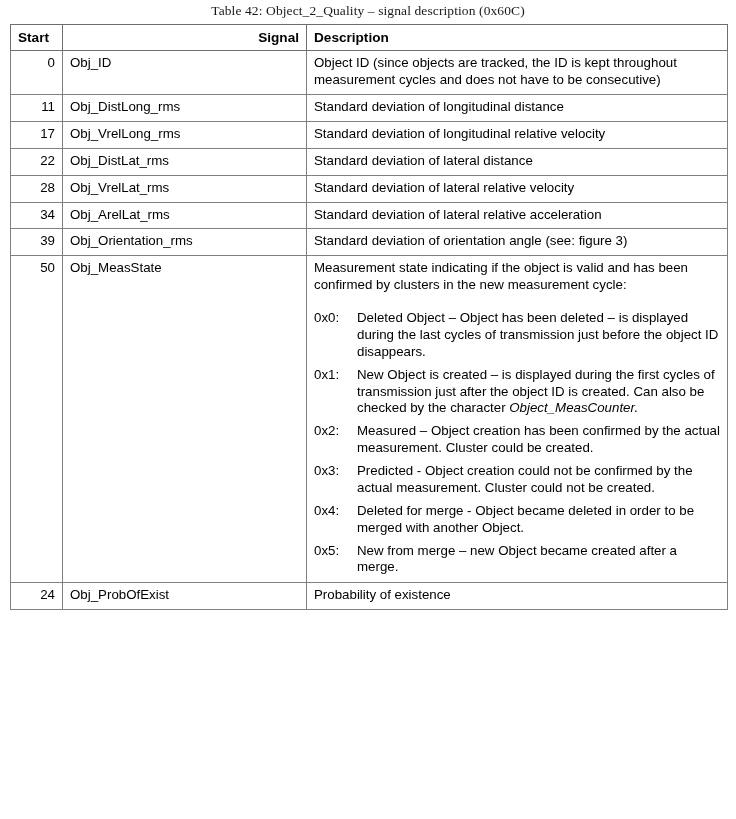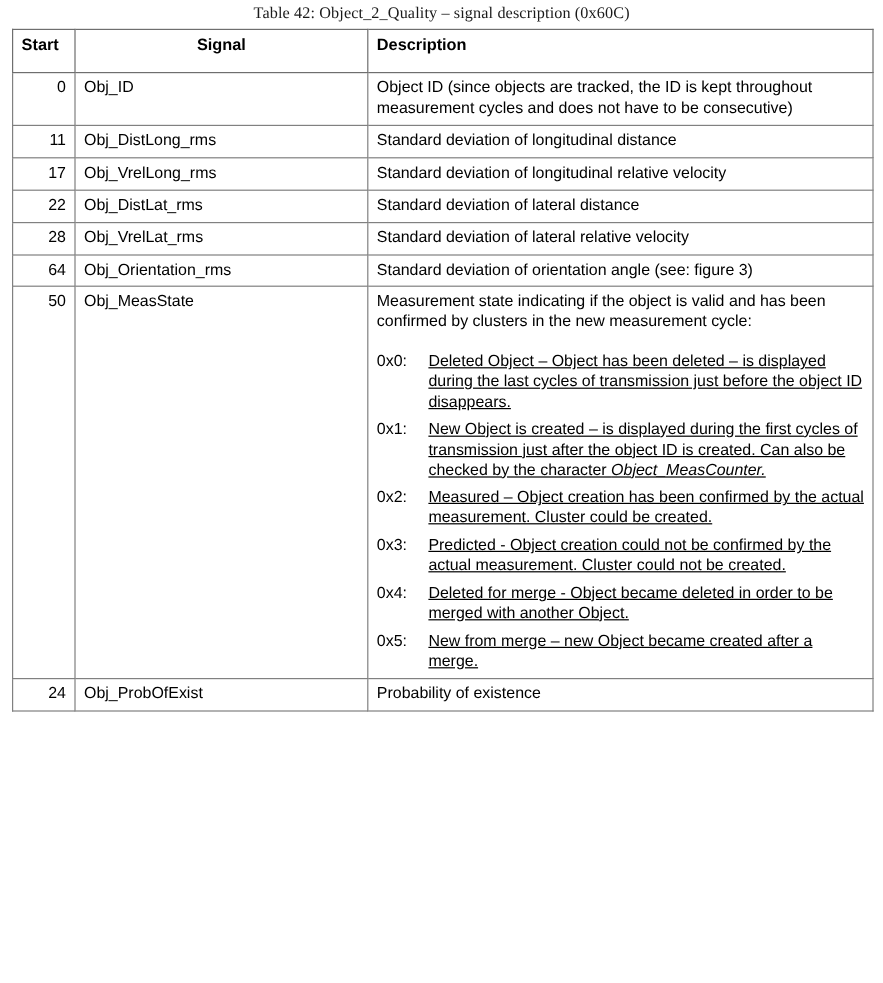--- a/index.html
+++ b/index.html
@@ -45,25 +45,25 @@
   table.signal-table td {
     border: 1px solid #808080;
     vertical-align: top;
     padding: 4px 7px 5px 7px;
     line-height: 1.27;
   }
   table.signal-table thead th {
     font-weight: bold;
     font-size: 13.6px;
     padding-top: 4px;
-    padding-bottom: 14px;
+    padding-bottom: 4px;
     border-color: #6e6e6e;
   }
   th.h-start { text-align: left; padding-left: 8px; }
-  th.h-signal { text-align: center; }
+  th.h-signal { text-align: right; }
   th.h-desc { text-align: left; }
 
   td.cell-start {
     text-align: right;
     padding-right: 9px;
     white-space: nowrap;
   }
   td.cell-signal {
     text-align: left;
     white-space: nowrap;
@@ -74,21 +74,20 @@
     padding-left: 9px;
     padding-right: 6px;
   }
   .desc-intro {
     margin: 0 0 16px 0;
   }
   .enum-list {
     margin: 0;
     padding: 0;
     list-style: none;
-    text-decoration: underline;
   }
   .enum-item {
     position: relative;
     padding-left: 43px;
     margin-bottom: 6px;
   }
   .enum-item:last-child {
     margin-bottom: 1px;
   }
   .enum-code {
@@ -146,24 +145,29 @@
         <td class="cell-signal">Obj_DistLat_rms</td>
         <td class="cell-desc">Standard deviation of lateral distance</td>
       </tr>
 
       <tr>
         <td class="cell-start">28</td>
         <td class="cell-signal">Obj_VrelLat_rms</td>
         <td class="cell-desc">Standard deviation of lateral relative velocity</td>
       </tr>
 
-
-
-      <tr>
-        <td class="cell-start">64</td>
+      <tr>
+        <td class="cell-start">34</td>
+        <td class="cell-signal">Obj_ArelLat_rms</td>
+        <td class="cell-desc">Standard deviation of lateral relative acceleration</td>
+      </tr>
+
+
+      <tr>
+        <td class="cell-start">39</td>
         <td class="cell-signal">Obj_Orientation_rms</td>
         <td class="cell-desc">Standard deviation of orientation angle (see: figure 3)</td>
       </tr>
 
       <tr>
         <td class="cell-start">50</td>
         <td class="cell-signal">Obj_MeasState</td>
         <td class="cell-desc">
           <p class="desc-intro">Measurement state indicating if the object is valid and has been confirmed by clusters in the new measurement cycle:</p>
           <ul class="enum-list" id="enum-list">

